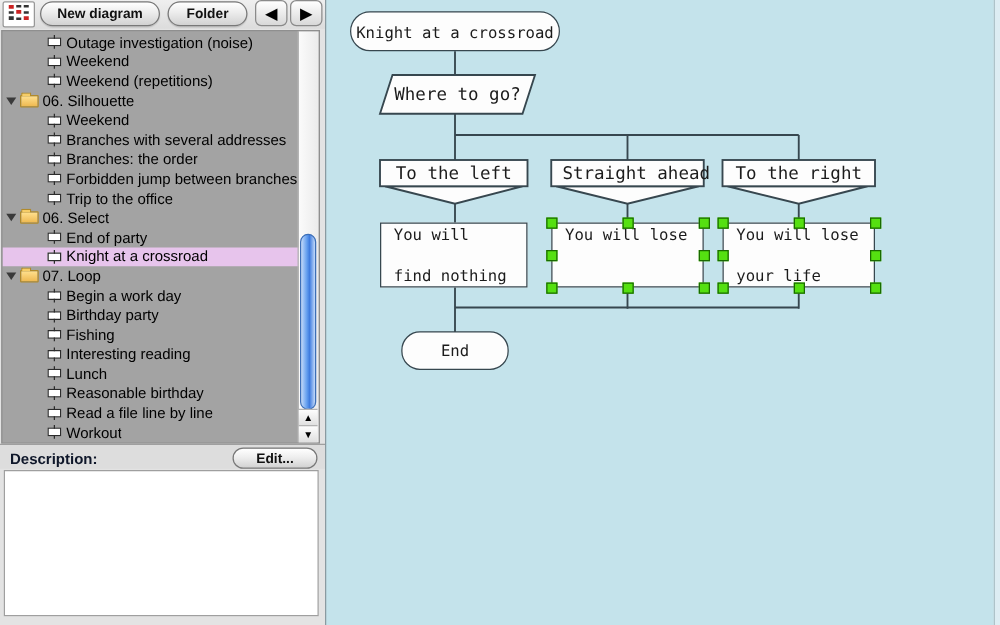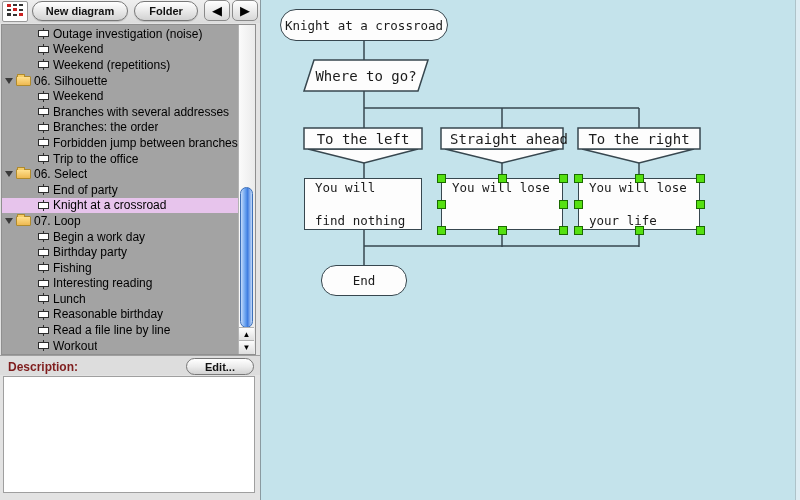--- a/index.html
+++ b/index.html
@@ -48,21 +48,21 @@
     background:linear-gradient(90deg,#fbfbfb,#ebebeb);border-left:1px solid #b3b3b3;}
   .vthumb{position:absolute;left:1px;top:162px;width:13px;height:141px;border-radius:7px;
     border:1px solid #3c6fb8;box-sizing:border-box;
     background:linear-gradient(90deg,#c3dafa,#66a0ef 40%,#3f7cdf 60%,#c3dafa);}
   .sb-btn{position:absolute;left:0;width:15px;height:13px;background:linear-gradient(#fdfdfd,#dedede);
     border-top:1px solid #b3b3b3;text-align:center;font-size:8px;line-height:13px;color:#000;padding:0;border-left:none;border-right:none;border-bottom:none;}
   .sb-up{bottom:13px;} .sb-down{bottom:0;}
 
   .desc-bar{position:absolute;left:0;top:355px;width:260px;height:20px;background:#dddddd;
     border-top:1px solid #9f9f9f;box-sizing:border-box;}
-  .desc-label{position:absolute;left:8px;top:4px;font-size:12px;font-weight:bold;color:#7f1d1d;}
+  .desc-label{position:absolute;left:8px;top:4px;font-size:12px;font-weight:bold;color:#0f172a;}
   .edit-btn{position:absolute;right:6px;top:2px;width:68px;height:17px;border:1px solid #787878;
     border-radius:9px;background:linear-gradient(#ffffff,#ececec 50%,#d2d2d2);
     font:bold 11px "Liberation Sans",sans-serif;color:#111;padding:0;}
   .desc-text{position:absolute;left:3px;top:376px;width:250px;height:115px;background:#fff;
     border:1px solid #9f9f9f;font-size:12px;}
 
   
   .canvas{position:absolute;left:260px;top:0;width:540px;height:500px;background:#c4e3eb;
     border-left:1px solid #8a9aa0;box-sizing:border-box;}
   .canvas-scrollstrip{position:absolute;right:0;top:0;width:5px;height:500px;background:#ddedf3;

